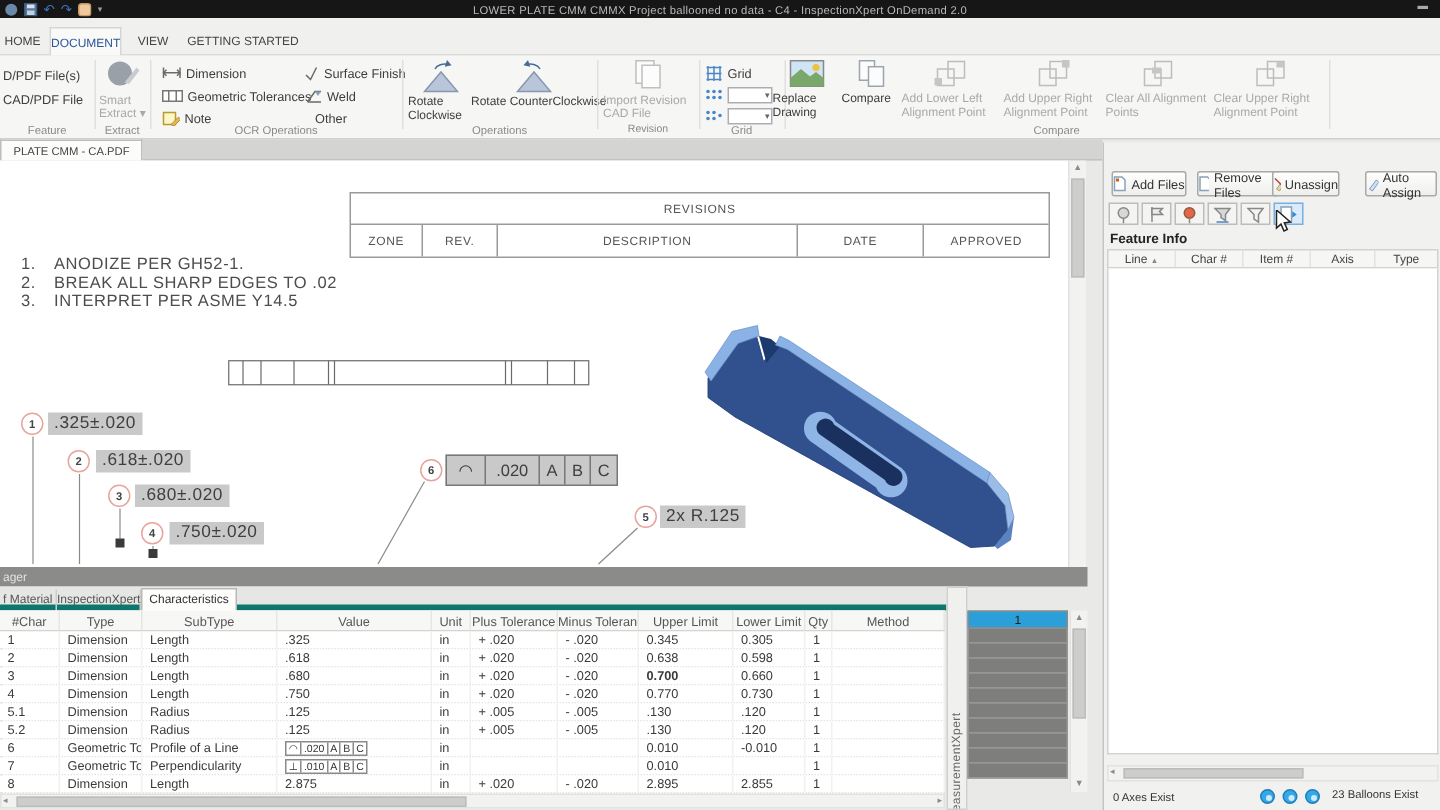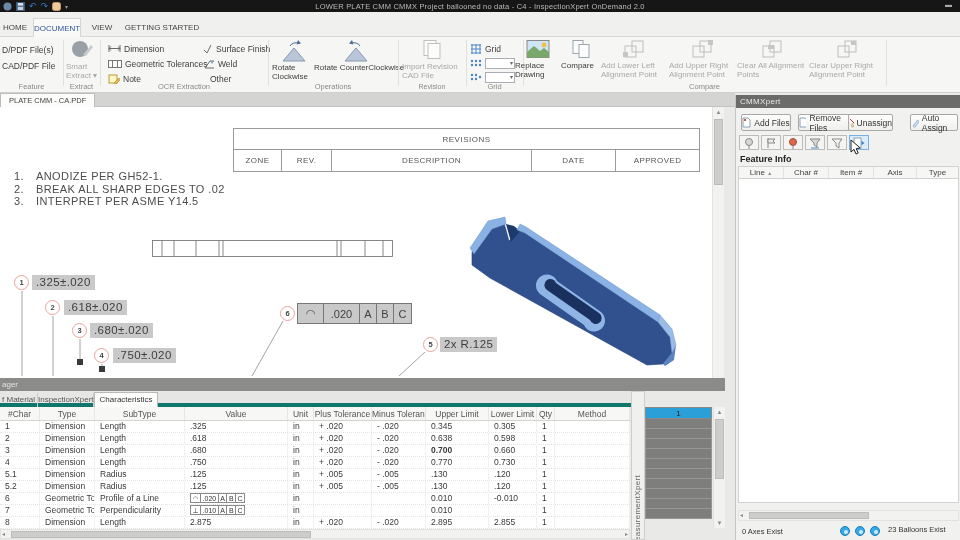--- a/index.html
+++ b/index.html
@@ -180,21 +180,21 @@
     <div class="small-item" style="left:103px;top:20px">
       <svg width="12" height="10">
           <path d="M2 9h9M2 9L7 2h4" fill="none" stroke="#6a6a6a"></path>
           <path d="M7 2h4l-2 3z" fill="#8aa0b8"></path>
         </svg>
       <span>Weld</span>
     </div>
     <div class="small-item" style="left:110px;top:35px">
       <span>Other</span>
     </div>
-    <div class="grp-label">OCR Extraction</div>
+    <div class="grp-label">OCR Operations</div>
   </div>
   <div class="rb-sep" style="left:268px"></div>
 
   <div class="grp" style="left:268px;width:130px">
     <div class="big-btn" style="left:4px;width:44px">
       <svg class="bicon" width="34" height="23">
           <path d="M6 22L17 9l11 13z" fill="#b9c6da" stroke="#8898b0"></path>
           <path d="M13 7a7 5 0 0 1 9-3" fill="none" stroke="#4a6a96"></path>
           <path d="M21 1l3 3.5-4.5 1z" fill="#4a6a96"></path>
         </svg>
@@ -599,21 +599,20 @@
       <div class="mg-row"></div>
     </div>
 </div>
 <div class="abs sb-v" style="left:713px;top:407px;width:12px;height:121px">
   <div class="sb-arrow">▲</div>
   <div class="sb-thumb" style="position:absolute;left:1px;top:12px;width:9px;height:60px"></div>
   <div class="sb-arrow" style="position:absolute;bottom:0;width:100%">▼</div>
 </div>
 
 <div id="right-panel" class="abs">
-  <div id="rp-header">CMMXpert</div>
 
   <div class="rp-btn" style="left:5px;width:50px">
     <svg width="9" height="11">
         <path d="M1 1h5l2 2v7H1z" fill="#fff" stroke="#8aa0b8"></path>
         <path d="M2 2h2v2H2z" fill="#d06020"></path>
       </svg>
     <span>Add Files</span>
   </div>
   <div class="rp-btn" style="left:62px;width:55px">
     <svg width="9" height="11">

